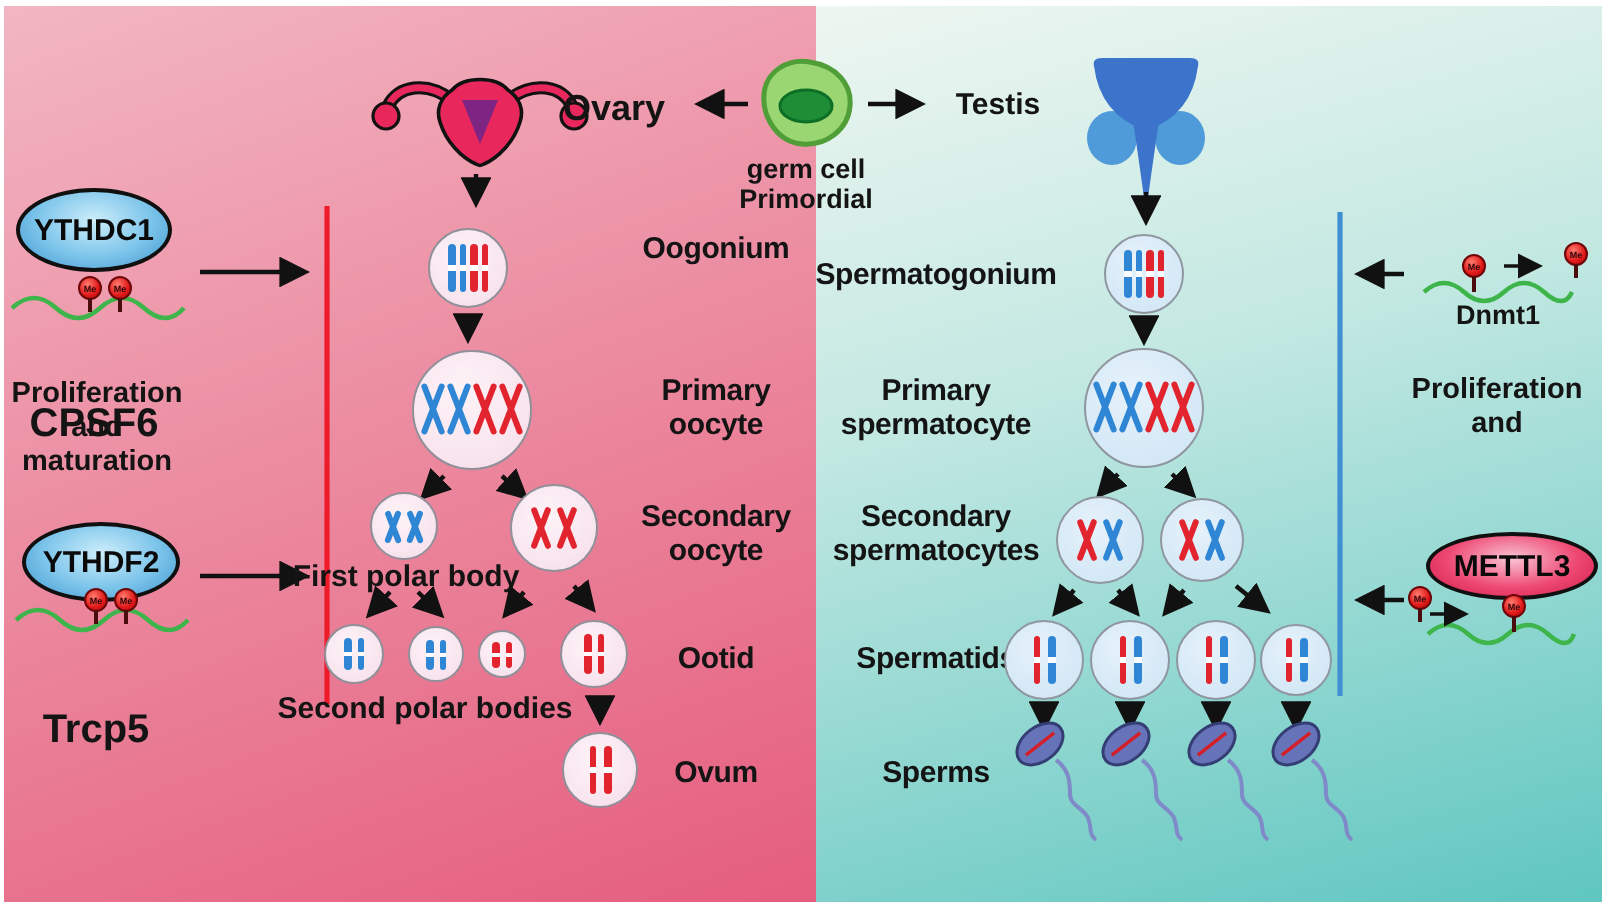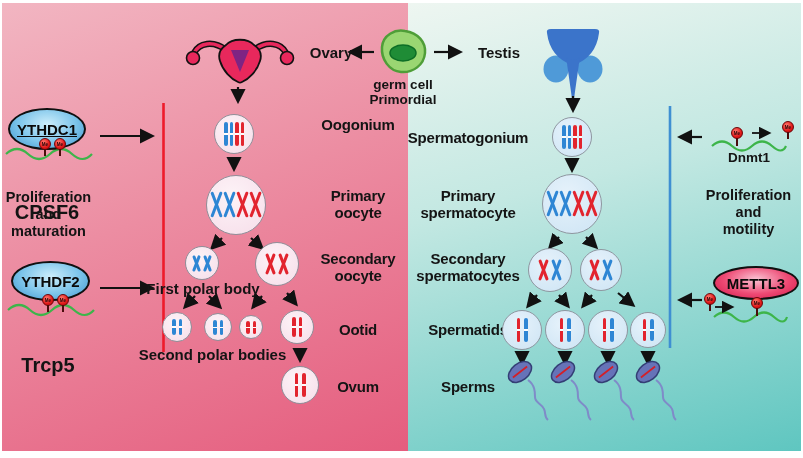--- a/index.html
+++ b/index.html
@@ -161,21 +161,21 @@
     </g>
     <g transform="translate(128,0)">
       <g transform="rotate(-38 520 372)">
         <ellipse cx="520" cy="372" rx="13" ry="8.5" fill="#6673b8" stroke="#343e75" stroke-width="1.5"></ellipse>
         <line x1="511" y1="372" x2="529" y2="372" stroke="#d41f28" stroke-width="1.7"></line>
       </g>
       <path d="M528,380 c7,5 7,12 7,17 c0,6 7,7 9,12 c2,4 0,8 4,11" stroke="#7f8bc8" stroke-width="2" fill="none"></path>
     </g>
   </svg>
 
-  <div class="lbl" style="left:301px;top:44px;width:60px;font-size:15px;">Ovary</div>
+  <div class="lbl" style="left:277px;top:44px;width:60px;font-size:18px;">Ovary</div>
   <div class="lbl" style="left:353px;top:77px;width:100px;font-size:13.5px;line-height:15px;">
     <span style="display:block;">germ cell</span>
     <span style="display:block;">Primordial</span>
   </div>
   <div class="lbl" style="left:469px;top:44px;width:60px;font-size:15px;">Testis</div>
 
   <div class="lbl stage" style="left:303px;top:116px;width:110px;">
       <span>Oogonium</span>
     </div>
   <div class="lbl stage" style="left:303px;top:187px;width:110px;">
@@ -207,36 +207,35 @@
   <div class="lbl stage" style="left:403px;top:321px;width:130px;">
       <span>Spermatids</span>
     </div>
   <div class="lbl stage" style="left:403px;top:378px;width:130px;">
       <span>Sperms</span>
     </div>
 
   <div class="lbl" style="left:123px;top:280px;width:160px;font-size:15px;">First polar body</div>
   <div class="lbl" style="left:110px;top:346px;width:205px;font-size:15px;">Second polar bodies</div>
 
-  <div class="protein p-blue" style="left:8px;top:108px;width:78px;height:42px;text-decoration:underline;">YTHDC1</div>
+  <div class="protein p-blue" style="left:8px;top:94px;width:78px;height:42px;">YTHDC1</div>
   <div class="lbl small-lbl" style="left:14px;top:161px;width:66px;">CPSF6</div>
   <div class="lbl fn" style="left:0px;top:189px;width:97px;">
     <span>Proliferation</span>
     <span>and</span>
     <span>maturation</span>
   </div>
 
   <div class="protein p-blue" style="left:11px;top:261px;width:79px;height:40px;">YTHDF2</div>
   <div class="lbl small-lbl" style="left:15px;top:314px;width:66px;">Trcp5</div>
 
   <div class="lbl" style="left:716px;top:150px;width:66px;font-size:13.5px;">Dnmt1</div>
   <div class="lbl fn" style="left:700px;top:187px;width:97px;">
     <span>Proliferation</span>
     <span>and</span>
-    <span>motility</span>
   </div>
 
   <div class="protein p-red" style="left:713px;top:266px;width:86px;height:34px;">METTL3</div>
 
   <div class="lolli" style="left:39px;top:138px;">
       <div class="head">Me</div>
       <div class="stem" style="height:7px;"></div>
     </div>
   <div class="lolli" style="left:54px;top:138px;">
       <div class="head">Me</div>

